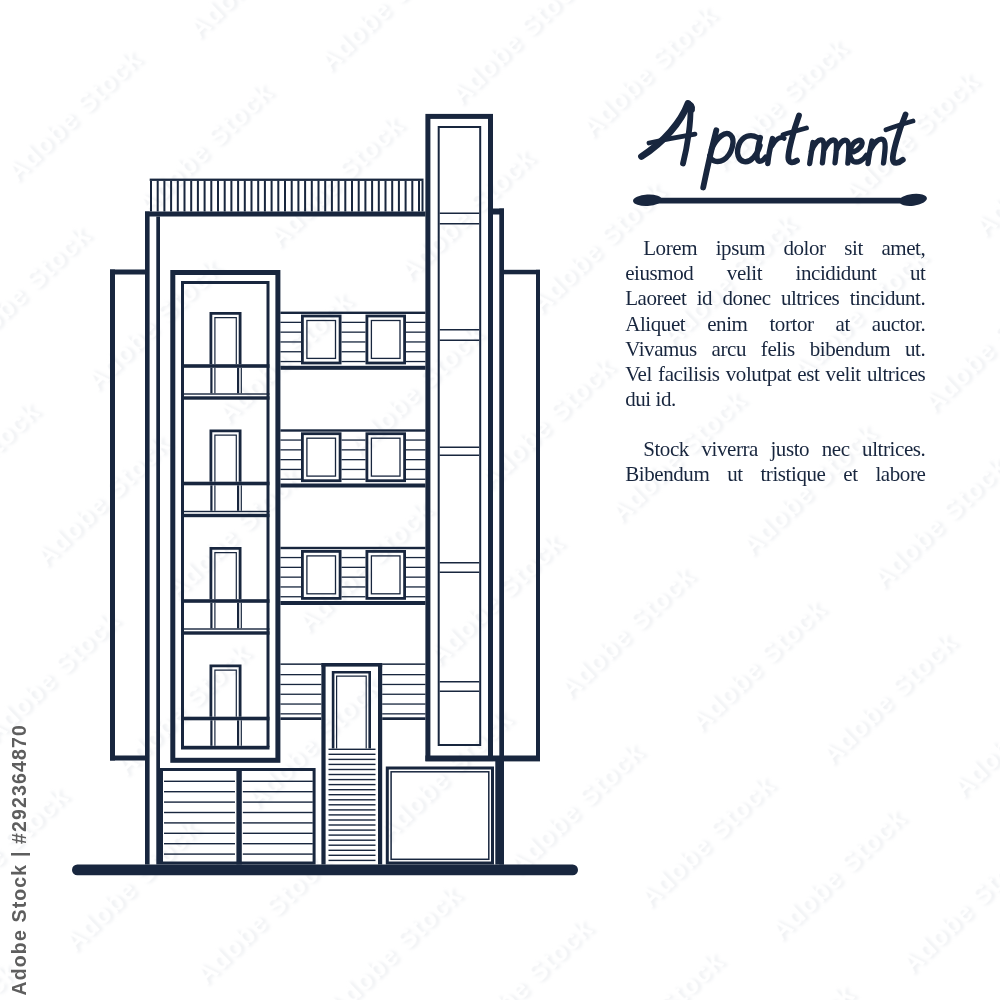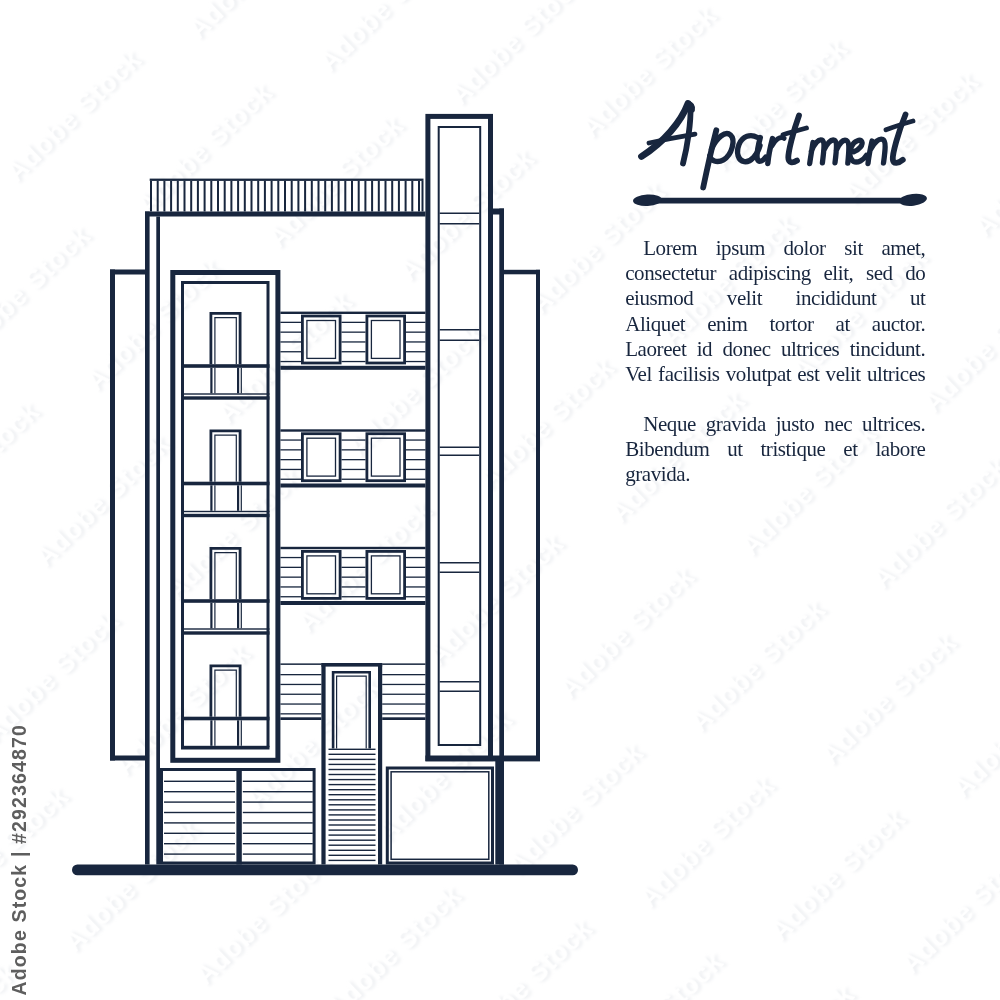--- a/index.html
+++ b/index.html
@@ -482,25 +482,25 @@
 
 <g stroke="#18263e" fill="none" stroke-linecap="round">
 <path d="M652,200.6 H900" stroke-width="5.6"></path>
 <ellipse cx="647.5" cy="200.2" rx="14.5" ry="5.7" fill="#18263e" stroke="none" transform="rotate(-3 647.5 200.2)"></ellipse>
 <ellipse cx="913" cy="199.8" rx="14" ry="5.9" fill="#18263e" stroke="none" transform="rotate(-7 913 199.8)"></ellipse>
 </g>
 </svg>
 
 <div class="copy">
 <div style="padding-left:18px;text-align:justify;text-align-last:justify">Lorem ipsum dolor sit amet,</div>
-<div style="text-align:justify;text-align-last:justify">consectetur adipiscing elit, sed do</div>
 <div style="text-align:justify;text-align-last:justify">eiusmod velit incididunt ut</div>
+<div style="text-align:justify;text-align-last:justify">Laoreet id donec ultrices tincidunt.</div>
 <div style="text-align:justify;text-align-last:justify">Aliquet enim tortor at auctor.</div>
-<div style="text-align:justify;text-align-last:justify">Laoreet id donec ultrices tincidunt.</div>
+<div style="text-align:justify;text-align-last:justify">Vivamus arcu felis bibendum ut.</div>
 <div style="text-align:justify;text-align-last:justify">Vel facilisis volutpat est velit ultrices</div>
+<div style="">dui id.</div>
 <div class="gap"></div>
-<div style="padding-left:18px;text-align:justify;text-align-last:justify">Neque gravida justo nec ultrices.</div>
+<div style="padding-left:18px;text-align:justify;text-align-last:justify">Stock viverra justo nec ultrices.</div>
 <div style="text-align:justify;text-align-last:justify">Bibendum ut tristique et labore</div>
-<div style="">gravida.</div>
 </div>
 
 <div id="stockid">Adobe Stock | #292364870</div>
 </div>
 
 </body></html>

